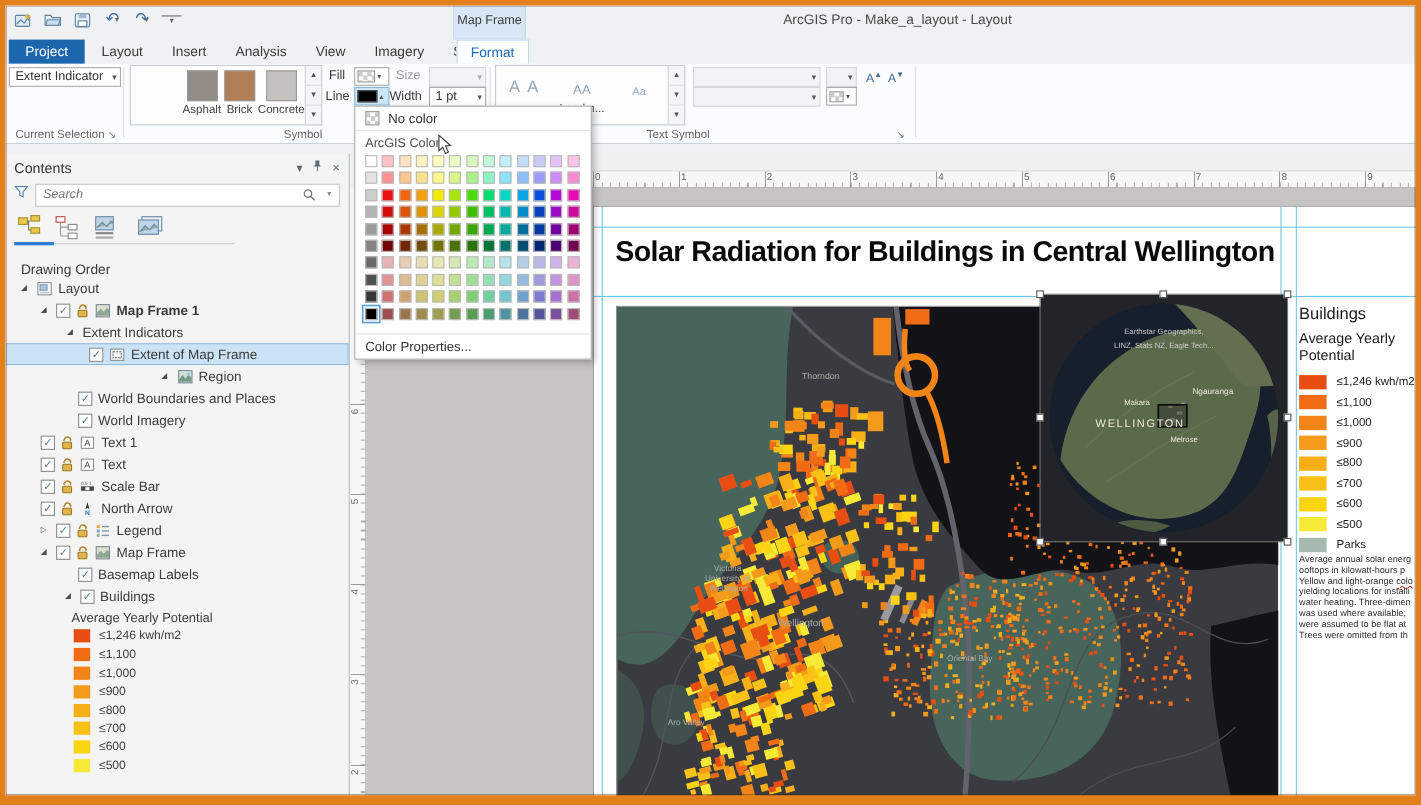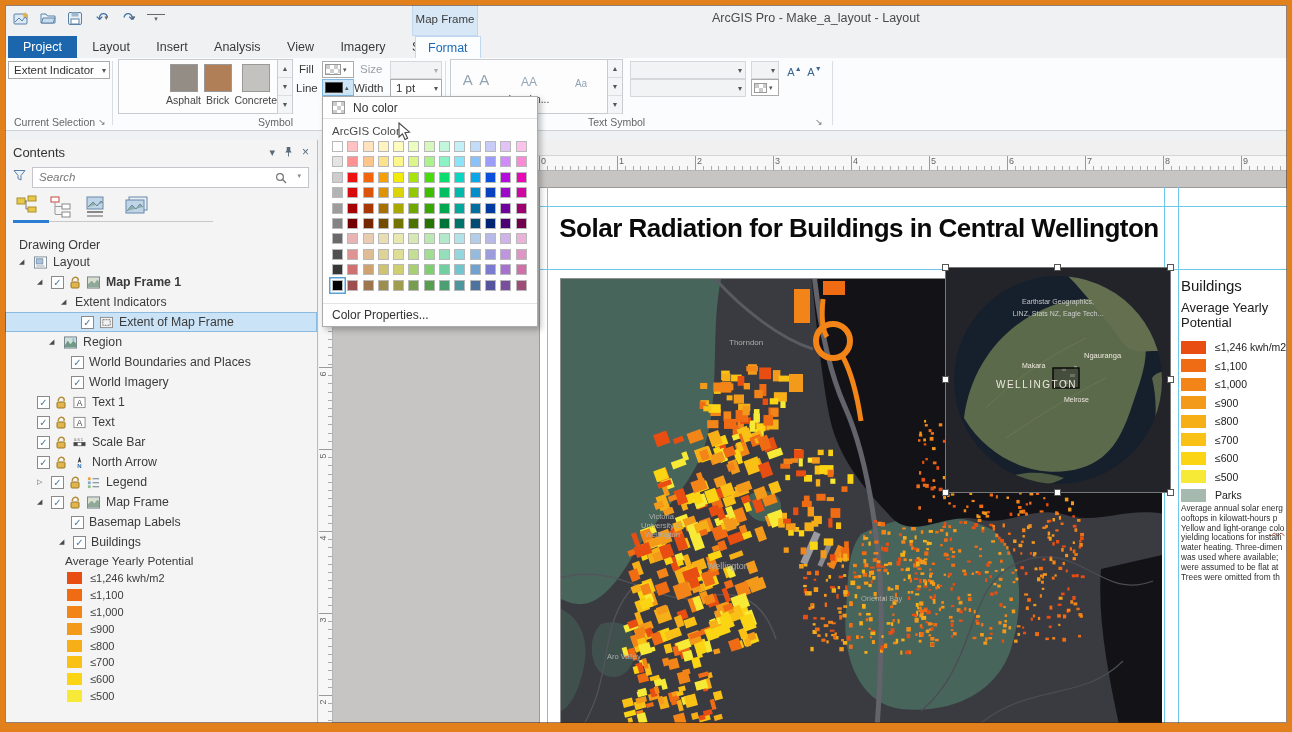--- a/index.html
+++ b/index.html
@@ -340,21 +340,21 @@
           <span class="tlabel">Extent Indicators</span>
         </div>
         <div class="trow sel" style="padding-left: 76px;">
           <span class="cb">✓</span>
           <svg class="tico" viewBox="0 0 16 14">
             <rect x="1.5" y="1.5" width="13" height="11" fill="#F2F2F2" stroke="#8A8A8A"></rect>
             <rect x="4" y="4" width="8" height="6" fill="none" stroke="#6E6E6E" stroke-dasharray="2 1"></rect>
           </svg>
           <span class="tlabel">Extent of Map Frame</span>
         </div>
-        <div class="trow" style="padding-left: 44px;">
+        <div class="trow" style="padding-left: 44px; justify-content: center;">
           <span class="tri">◢</span>
           <svg class="tico" viewBox="0 0 16 14">
             <rect x="1.5" y="1" width="13" height="12" fill="#CFE0D8" stroke="#76828C"></rect>
             <path d="M2,10 L5,5 L8,9 L11,5 L14,8 L14,12 L2,12 Z" fill="#6F9A86"></path>
             <circle cx="11" cy="4" r="1.5" fill="#9FC3E0"></circle>
           </svg>
           <span class="tlabel">Region</span>
         </div>
         <div class="trow" style="padding-left: 66px;">
           <span class="cb">✓</span>

